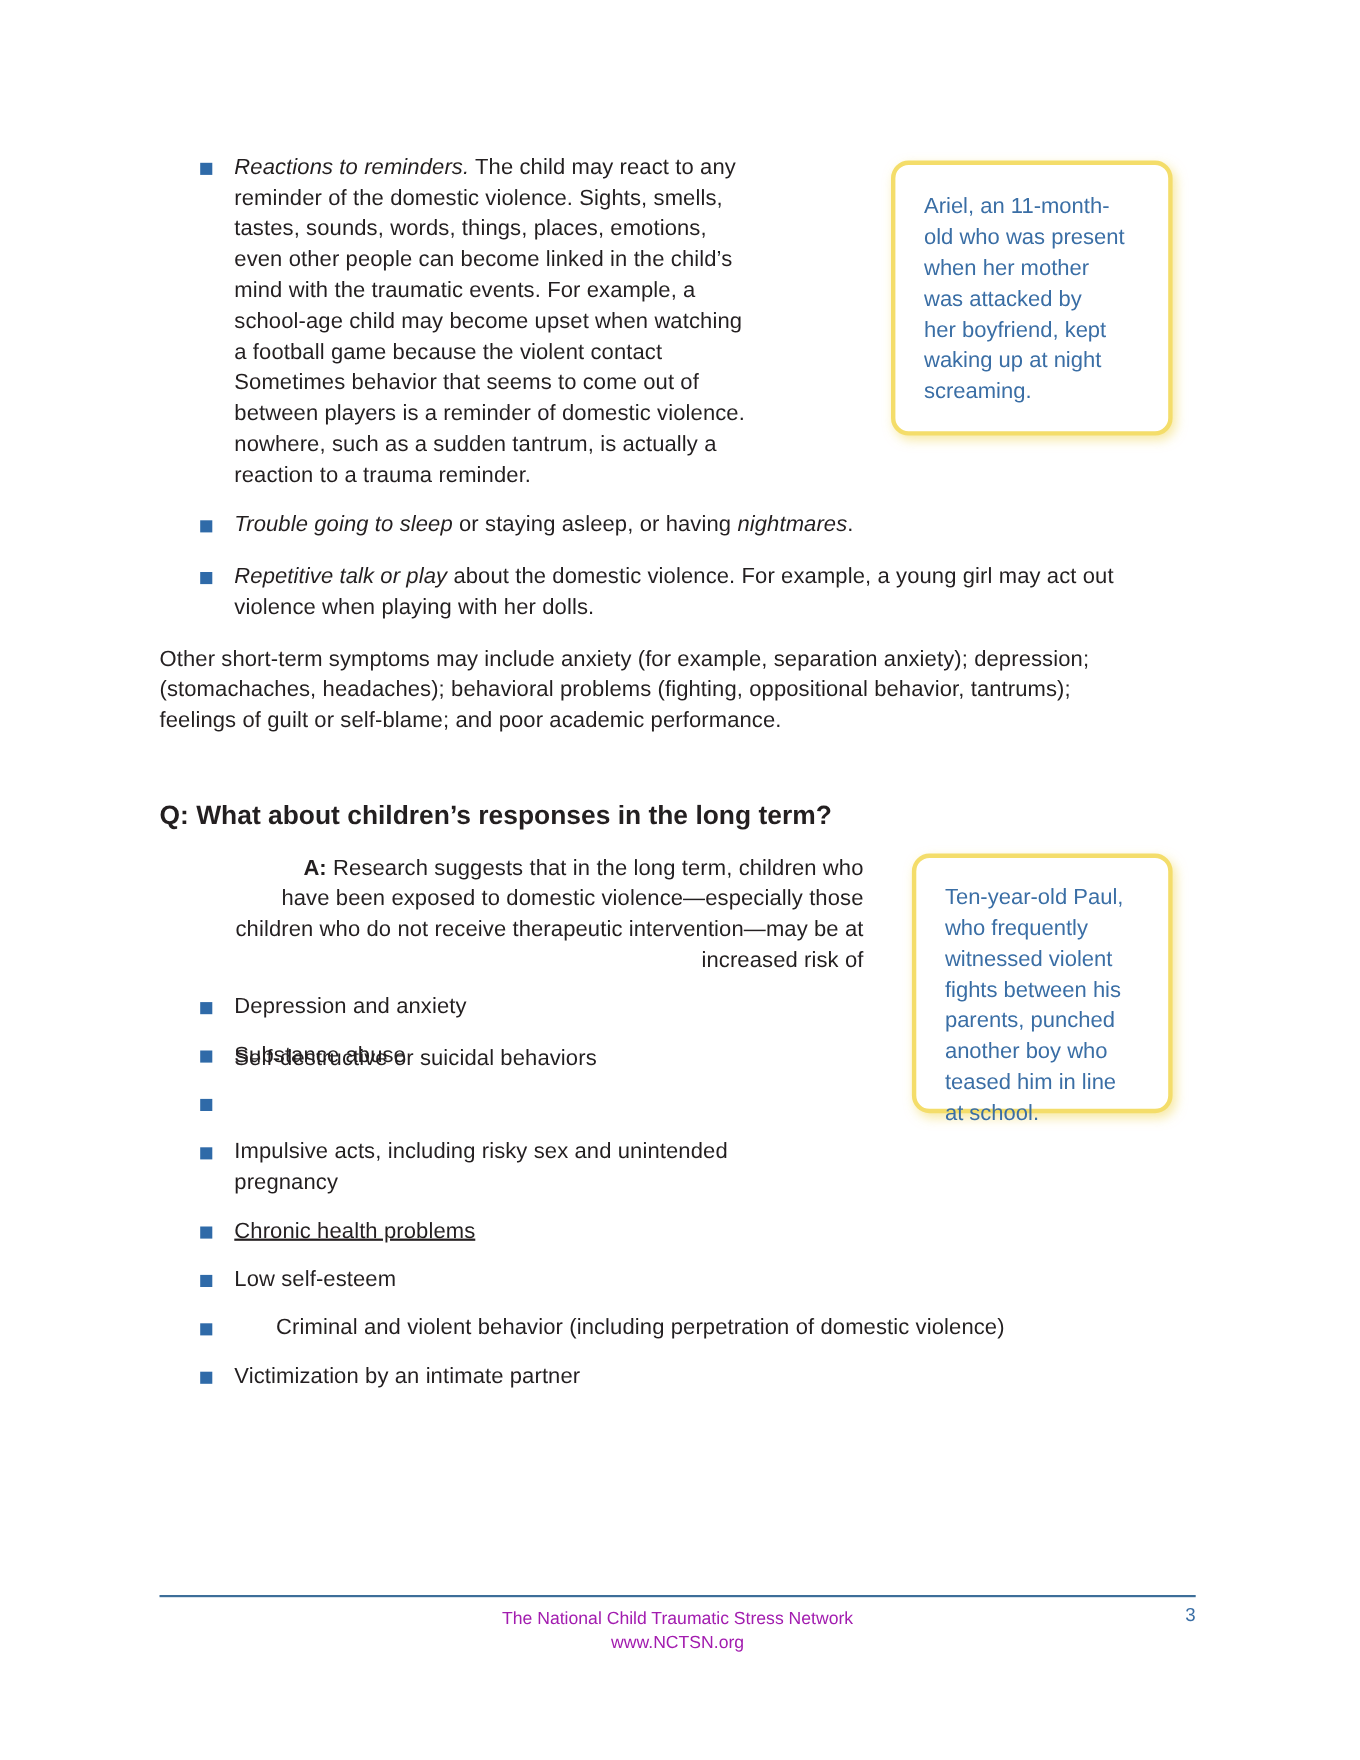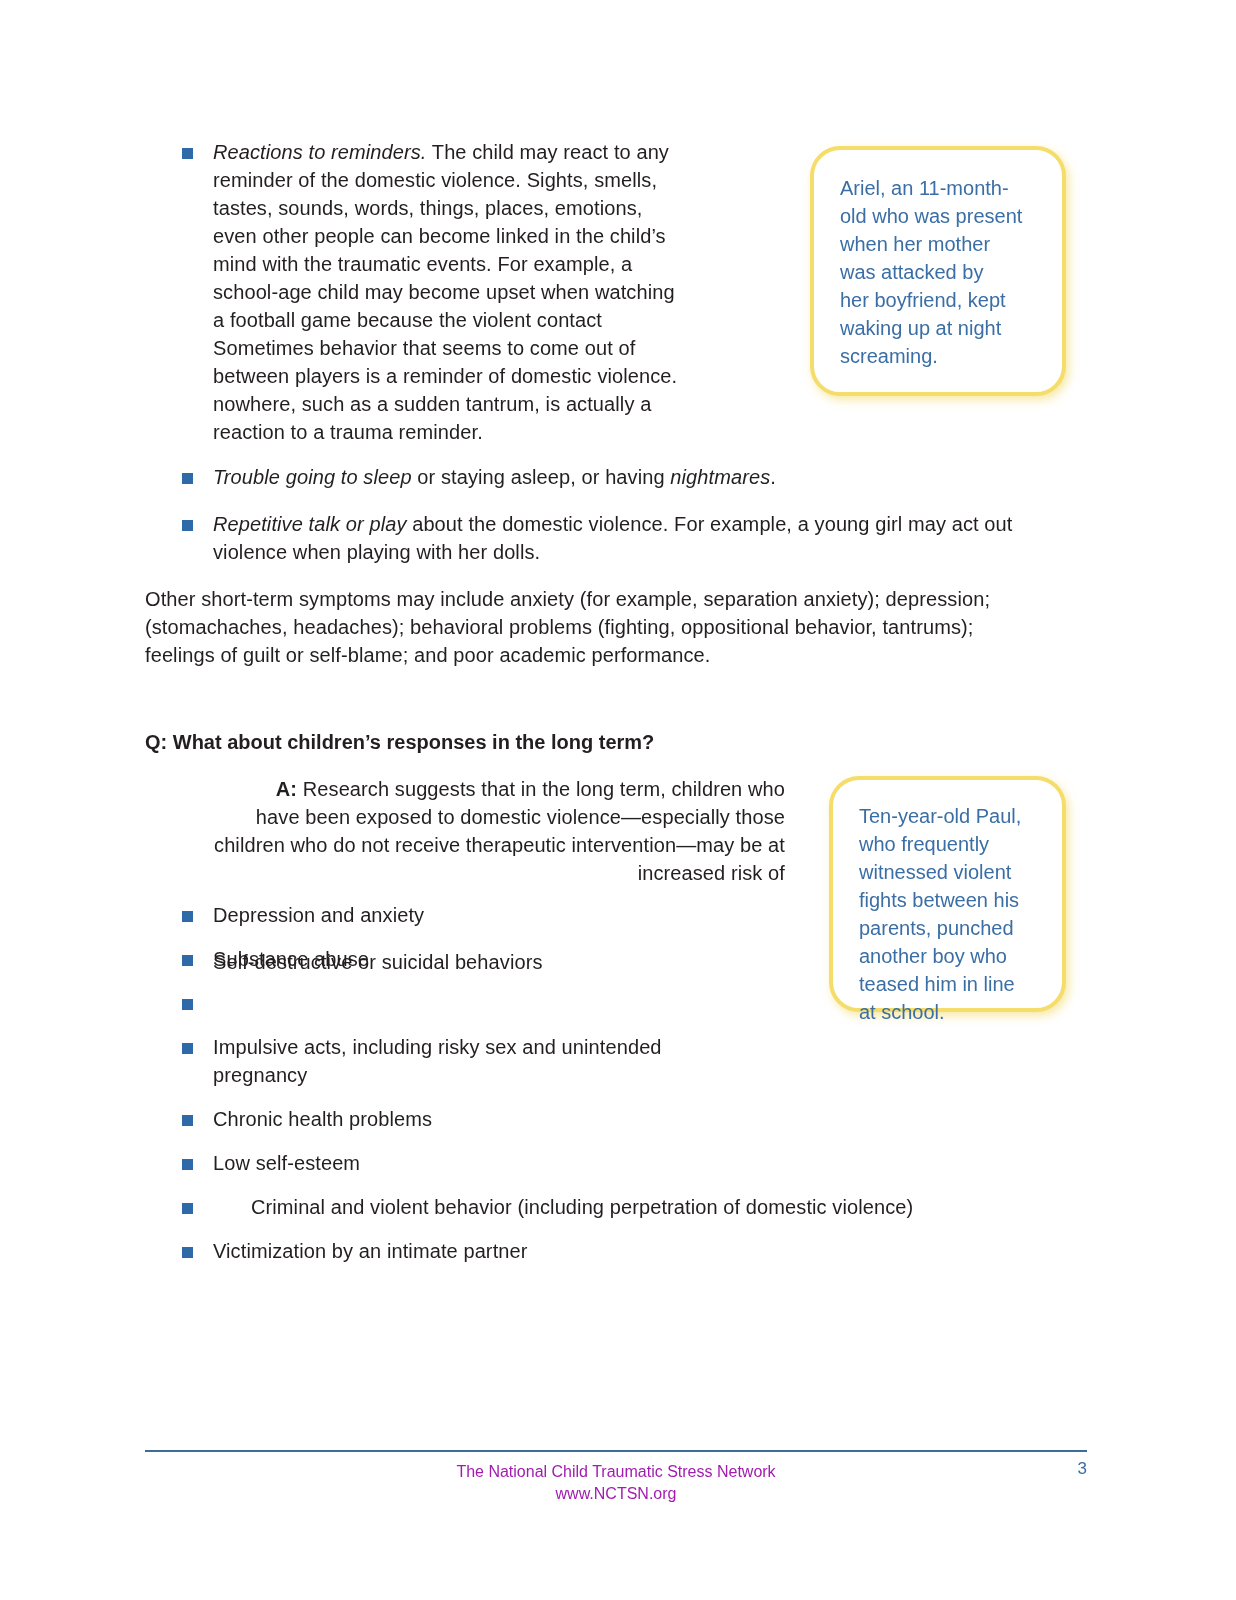--- a/index.html
+++ b/index.html
@@ -4,24 +4,24 @@
 <style>
   html, body { margin: 0; padding: 0; background: #ffffff; }
   body { width: 1236px; height: 1600px; position: relative; overflow: hidden;
          font-family: "Liberation Sans", sans-serif; color: #231f20; }
   .abs { position: absolute; }
   .body-text { font-size: 20px; line-height: 28px; letter-spacing: 0.1px; }
   .bullet { position: absolute; width: 11px; height: 11px; background: #2f6aa8; }
   .item { position: absolute; left: 213px; }
   em { font-style: italic; }
   .callout { position: absolute; background: #fff; border: 4px solid #f4dd6a;
-             border-radius: 30px; box-shadow: 3px 4px 10px rgba(240,215,90,0.55);
+             border-radius: 16px; box-shadow: 3px 4px 10px rgba(240,215,90,0.55);
              box-sizing: border-box; color: #3a6ea5; font-size: 20px; line-height: 28px; }
   .callout p { margin: 0; }
-  .heading { font-weight: bold; font-size: 20px; line-height: 28px; }
+  .heading { font-weight: bold; font-size: 24px; line-height: 28px; }
   .footer-rule { position: absolute; left: 145px; top: 1450px; width: 942px; height: 2px; background: #3d6e99; }
   .footer-text { position: absolute; left: 145px; width: 942px; text-align: center; color: #a21caf; font-size: 16px; line-height: 22px; }
   .page-num { position: absolute; right: 149px; top: 1459px; color: #3a6ea5; font-size: 17px; }
 </style>
 </head>
 <body>
 
 <div>
   <div class="bullet" style="left:182px; top:148px;"></div>
   <div class="item body-text" style="top:138px; width:560px;">
@@ -105,21 +105,21 @@
   </div>
   <div>
     <div class="bullet" style="left:182px; top:1043px;"></div>
     <div class="item body-text" style="top:1033px; width:560px;">
       <div>Impulsive acts, including risky sex and unintended</div>
       <div>pregnancy</div>
     </div>
   </div>
   <div>
     <div class="bullet" style="left:182px; top:1115px;"></div>
-    <div class="item body-text" style="top:1105px;">Chronic health problems</div>
+    <div class="item body-text" style="top:1105px;text-decoration:underline;">Chronic health problems</div>
   </div>
   <div>
     <div class="bullet" style="left:182px; top:1159px;"></div>
     <div class="item body-text" style="top:1149px;">Low self-esteem</div>
   </div>
   <div>
     <div class="bullet" style="left:182px; top:1203px;"></div>
     <div class="item body-text" style="top:1193px;margin-left:38px;">Criminal and violent behavior (including perpetration of domestic violence)</div>
   </div>
   <div>

